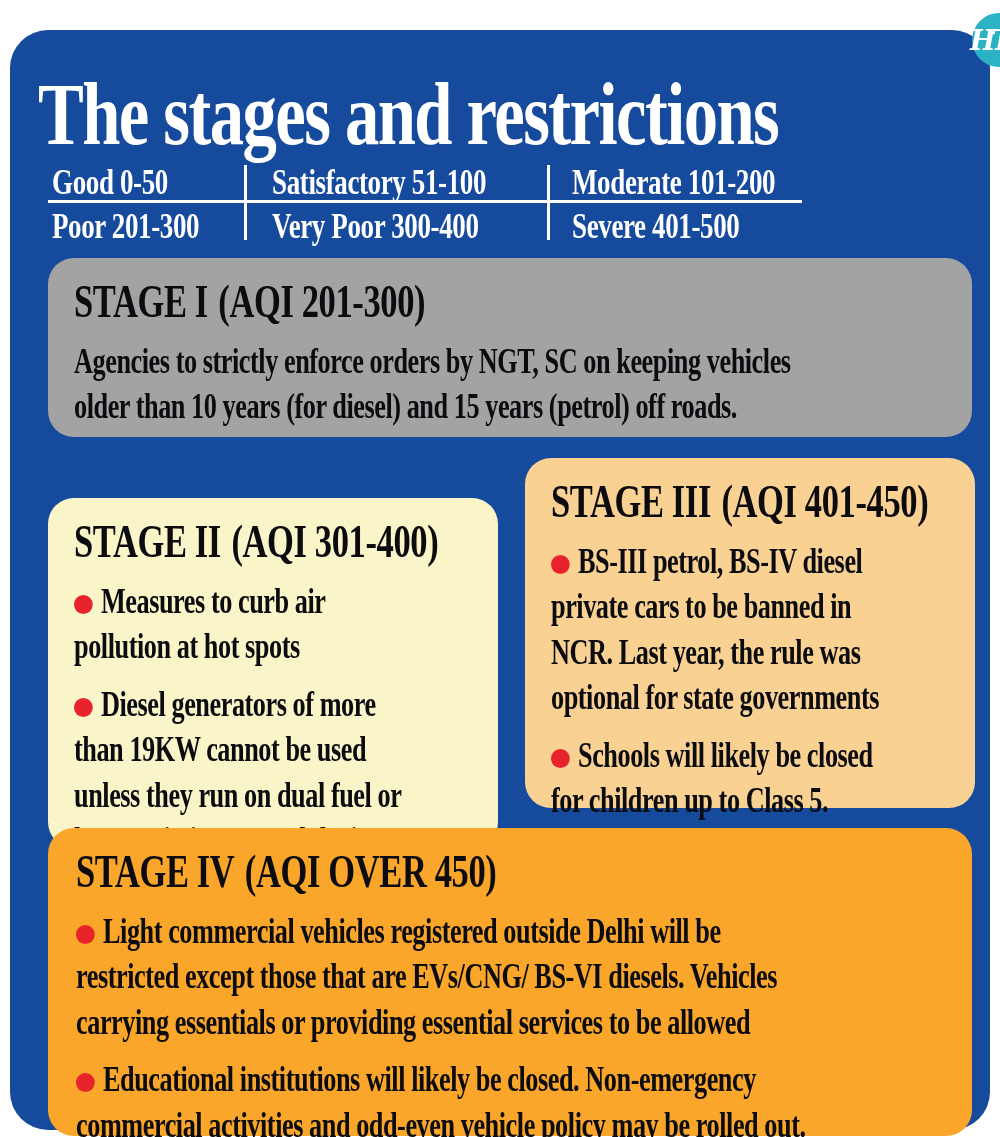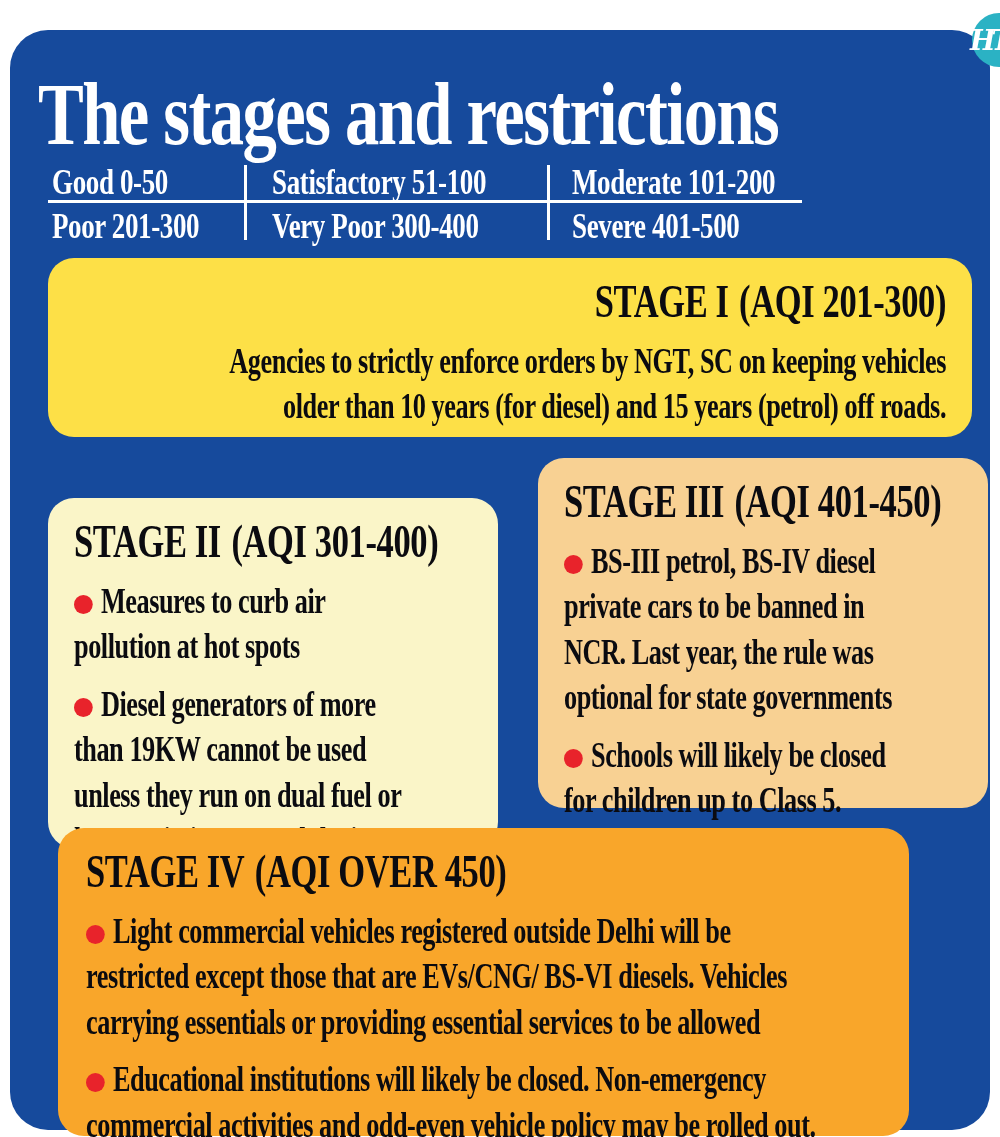--- a/index.html
+++ b/index.html
@@ -76,22 +76,22 @@
 
   .stage-box {
     position: absolute;
     border-radius: 26px;
     padding: 18px 26px 14px 26px;
     box-sizing: border-box;
     color: #0b0b10;
   }
   .stage-1 { left: 38px;  top: 228px; width: 924px; height: 179px; }
   .stage-2 { left: 38px;  top: 428px; width: 450px; height: 350px; }
-  .stage-3 { left: 528px; top: 428px; width: 450px; height: 350px; }
-  .stage-4 { left: 48px;  top: 798px; width: 851px; height: 308px; padding-left: 28px; }
+  .stage-3 { left: 515px; top: 428px; width: 450px; height: 350px; }
+  .stage-4 { left: 38px;  top: 798px; width: 924px; height: 308px; padding-left: 28px; }
 
   .stage-inner {
     width: calc(100% / 0.75);
     transform: scaleX(0.75);
     transform-origin: 0 0;
   }
   .stage-heading {
     margin: 0 0 10px 0;
     font-size: 46px;
     font-weight: bold;
@@ -135,21 +135,21 @@
       <span class="legend-label" style="left:262px; top:134px;">Satisfactory 51-100</span>
       <span class="legend-label" style="left:562px; top:134px;">Moderate 101-200</span>
       <span class="legend-label" style="left:42px; top:178px;">Poor 201-300</span>
       <span class="legend-label" style="left:262px; top:178px;">Very Poor 300-400</span>
       <span class="legend-label" style="left:562px; top:178px;">Severe 401-500</span>
       <div class="divider hline"></div>
       <div class="divider vline vline1"></div>
       <div class="divider vline vline2"></div>
     </div>
 
-    <div class="stage-box stage-1" style="background: #fde047; text-align: right;">
+    <div class="stage-box stage-1" style="background: #a3a3a3;">
       <div class="stage-inner">
         <h2 class="stage-heading"><span>STAGE I</span><span class="stage-aqi">(AQI 201-300)</span></h2>
         <div class="stage-body">Agencies to strictly enforce orders by NGT, SC on keeping vehicles
 older than 10 years (for diesel) and 15 years (petrol) off roads.</div>
       </div>
     </div>
 
     <div class="stage-box stage-2" style="background: rgb(250, 245, 200); margin-top: 40px;">
       <div class="stage-inner">
         <h2 class="stage-heading"><span>STAGE II</span><span class="stage-aqi">(AQI 301-400)</span></h2>

